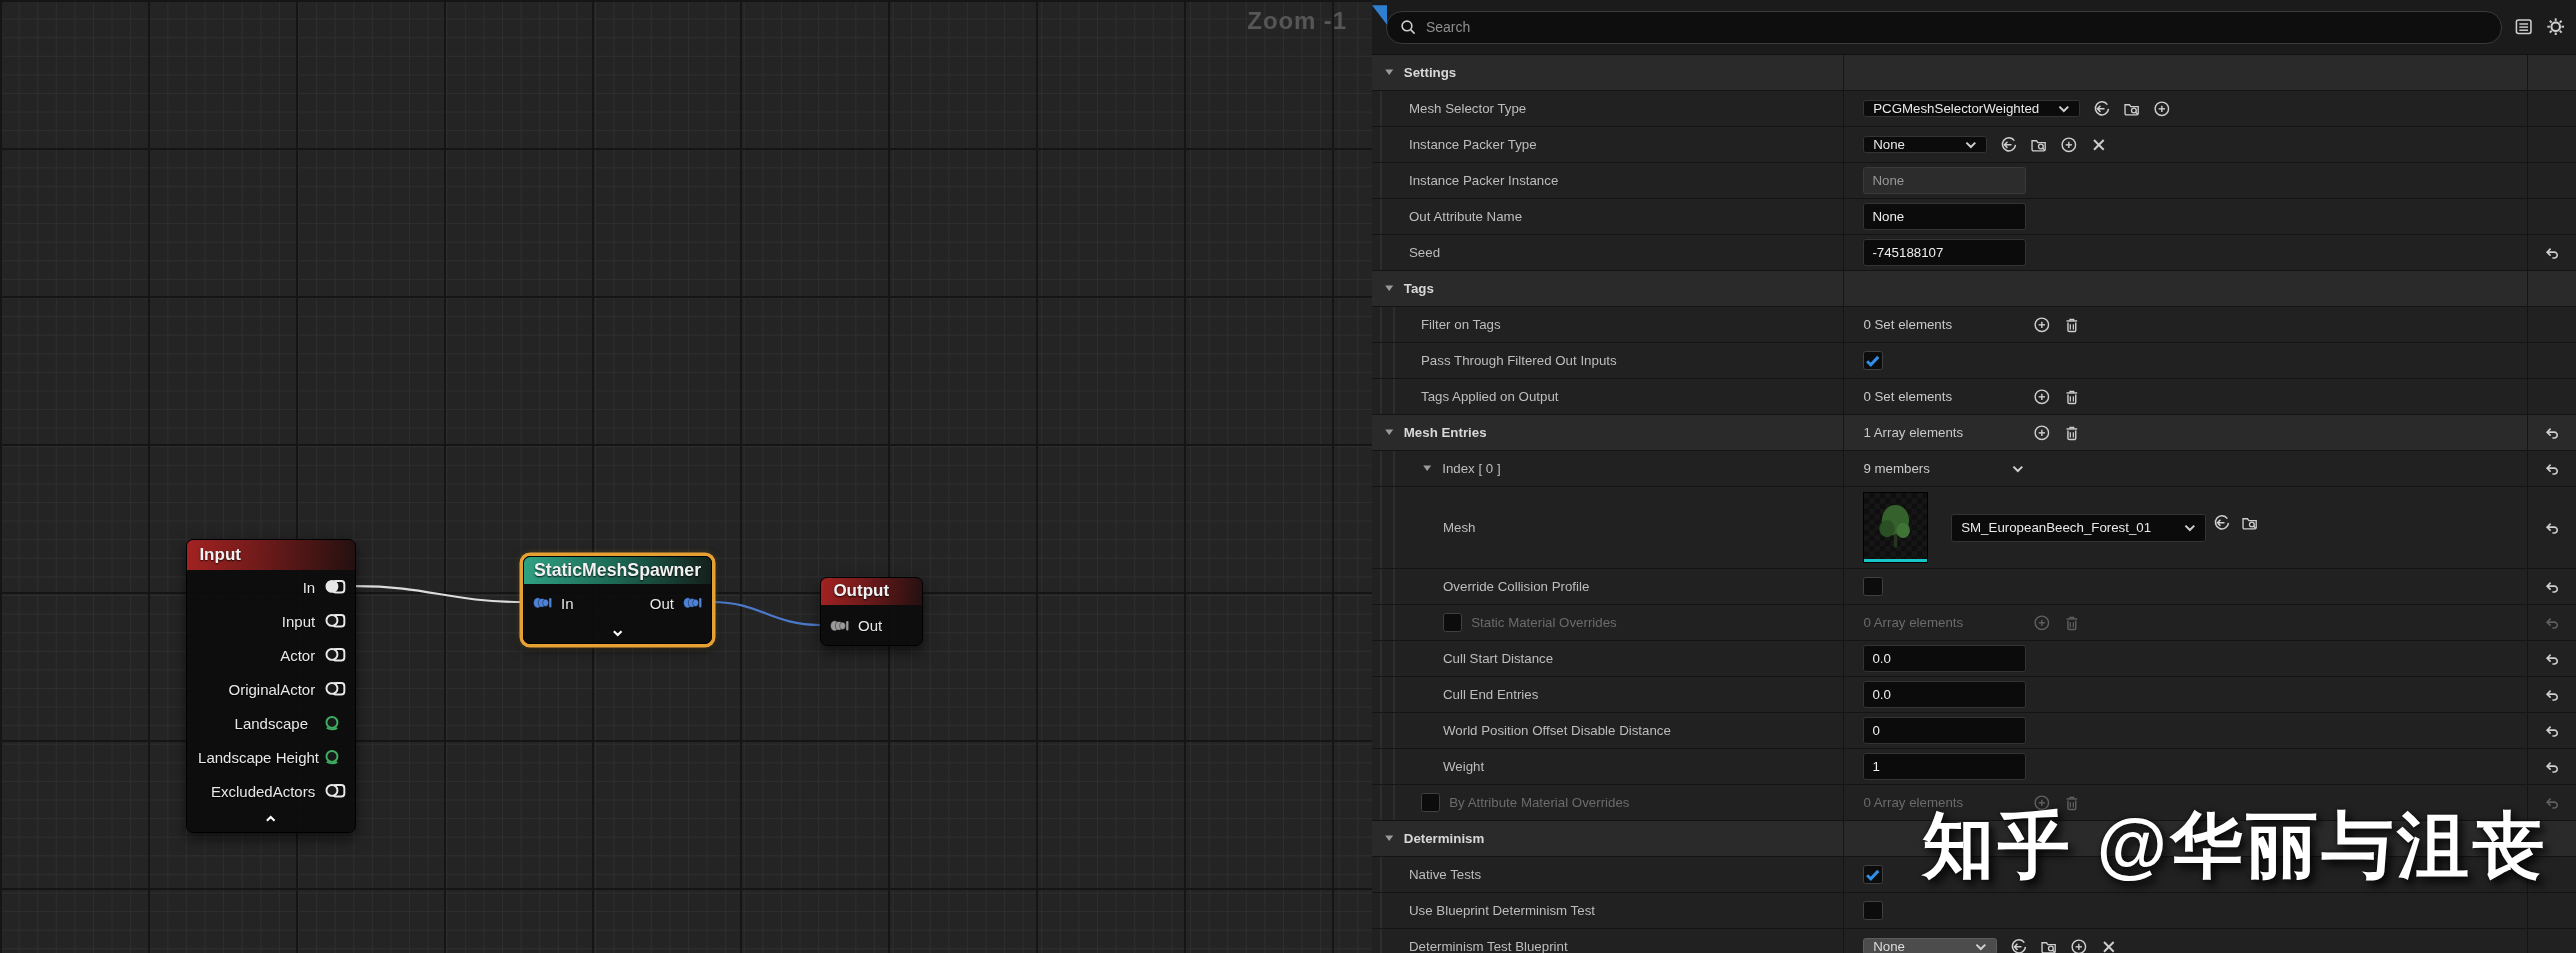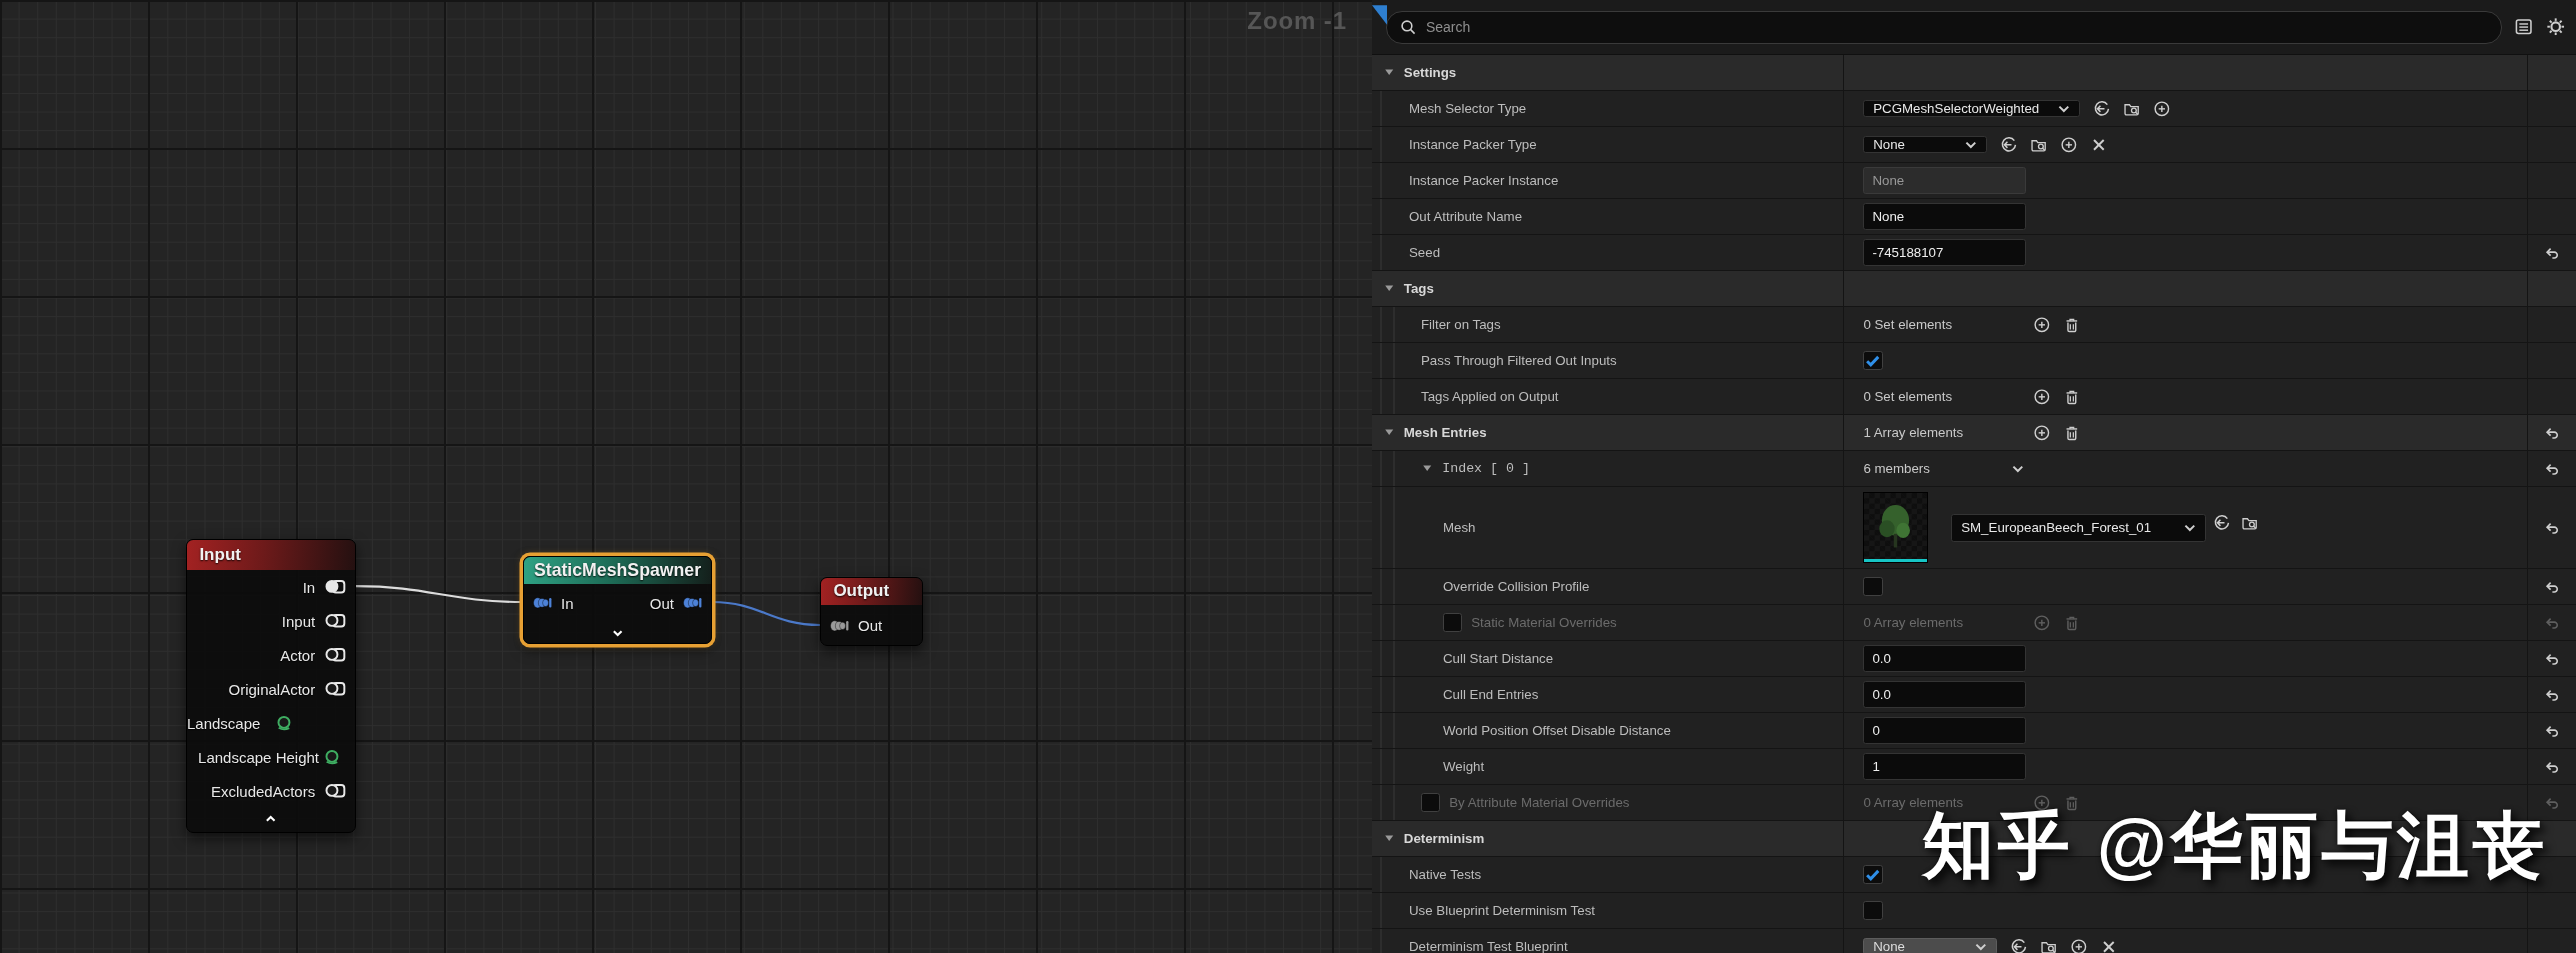--- a/index.html
+++ b/index.html
@@ -125,21 +125,21 @@
         </div>
         <div class="pin-row" style="height: 34px; justify-content: flex-end; gap: 8.8px; padding-right: 8px;">
           <span class="pin-label">OriginalActor</span>
           <span style="display: inline-flex; width: 23px; height: 17.7px;">
             <svg viewBox="0 0 26 20" width="23" height="17.7">
               <rect x="10" y="3.5" width="13" height="13" rx="3.5" fill="none" stroke="#e8e8e8" stroke-width="2.2"></rect>
               <circle cx="9" cy="9.5" r="6.2" fill="#181818" stroke="#e8e8e8" stroke-width="2.2"></circle>
             </svg>
           </span>
         </div>
-        <div class="pin-row" style="height: 34px; gap: 16px; padding-right: 8px;">
+        <div class="pin-row" style="height: 34px; justify-content: flex-end; gap: 16px; padding-right: 8px;">
           <span class="pin-label">Landscape</span>
           <span style="display: inline-flex; width: 23px; height: 17.7px;">
             <svg viewBox="0 0 26 20" width="23" height="17.7">
               <circle cx="9" cy="9.5" r="6.2" fill="#181818" stroke="#3fae62" stroke-width="2.2"></circle>
               <path d="M3 15.5 q5.5 3.5 12 .5" fill="none" stroke="#3fae62" stroke-width="2"></path>
             </svg>
           </span>
         </div>
         <div class="pin-row" style="height: 34px; justify-content: flex-end; gap: 5px; padding-right: 8px;">
           <span class="pin-label">Landscape Height</span>
@@ -515,30 +515,30 @@
             <svg viewBox="0 0 20 20">
               <path d="M4.6 9.2 h8.2 a3.3 3.3 0 1 1 0 6.6 h-2.2" fill="none" stroke="currentColor" stroke-width="1.8"></path>
               <path d="M8.6 5.2 4.6 9.2 l4 4" fill="none" stroke="currentColor" stroke-width="1.8"></path>
             </svg>
           </span>
         </div>
       </div>
       <div class="row">
         <div class="guide" style="left: 8px;"></div>
         <div class="guide" style="left: 21px;"></div>
-        <div class="lab" style="padding-left: 49px; font-family: Liberation Mono, monospace;">
+        <div class="lab" style="padding-left: 49px;">
           <span class="tri">
             <svg viewBox="0 0 20 20">
               <path d="M3.5 5.5 h13 L10 14.5 z" fill="currentColor"></path>
             </svg>
           </span>
           <span>Index [ 0 ]</span>
         </div>
         <div class="val">
-          <span class="memb-text">6 members</span>
+          <span class="memb-text">9 members</span>
           <span class="icon">
             <svg viewBox="0 0 20 20">
               <path d="M5 7.5 l5 5 5-5" fill="none" stroke="currentColor" stroke-width="2.2"></path>
             </svg>
           </span>
         </div>
         <div class="rst">
           <span class="icon">
             <svg viewBox="0 0 20 20">
               <path d="M4.6 9.2 h8.2 a3.3 3.3 0 1 1 0 6.6 h-2.2" fill="none" stroke="currentColor" stroke-width="1.8"></path>

